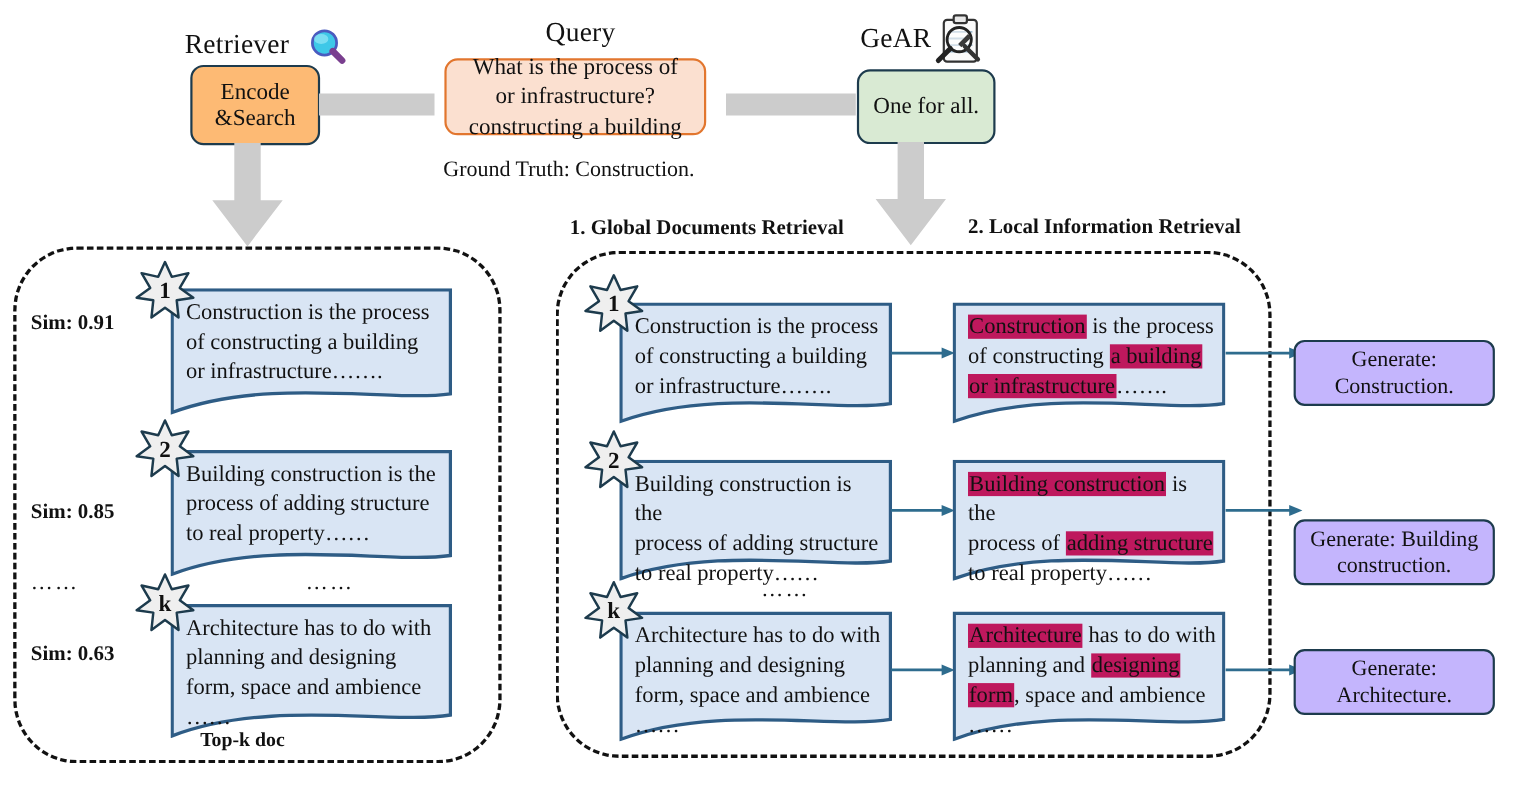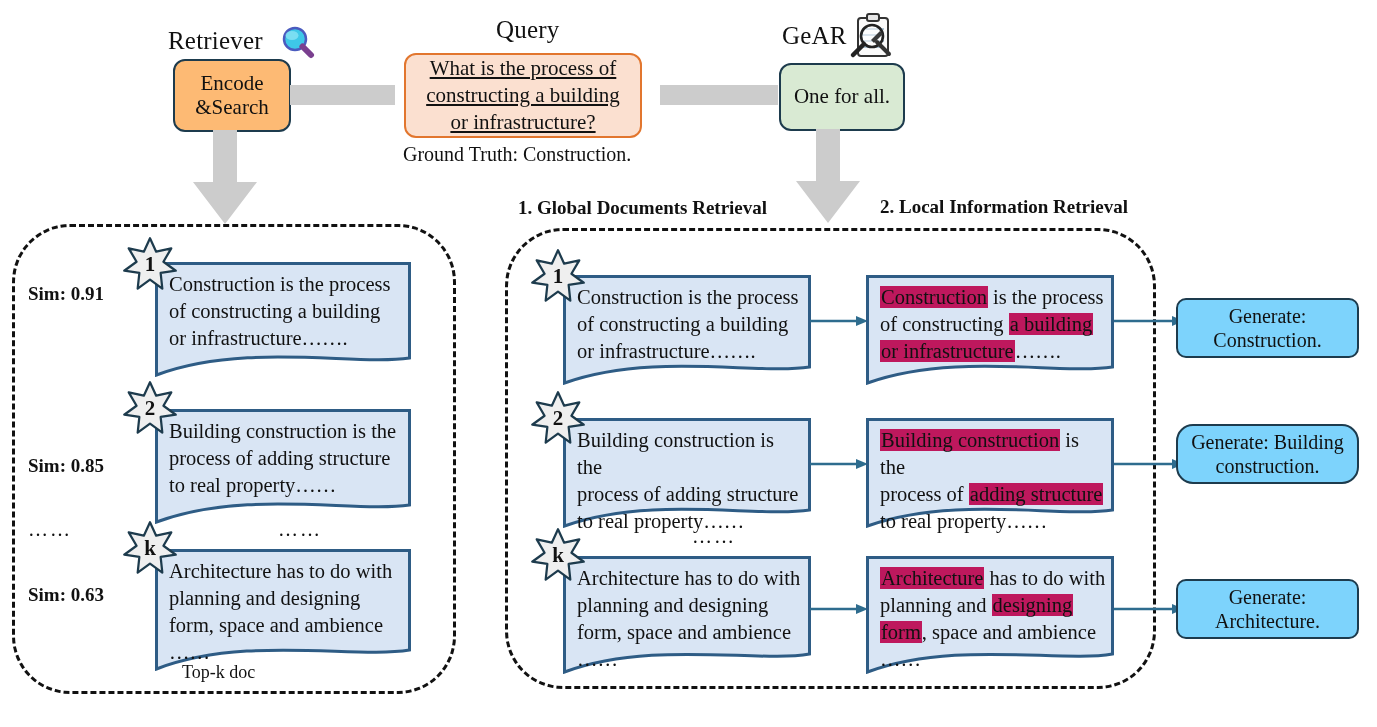--- a/index.html
+++ b/index.html
@@ -4,34 +4,34 @@
 <style>
   html,body{margin:0;padding:0;background:#ffffff;}
   body{width:1377px;height:727px;position:relative;overflow:hidden;
        font-family:"Liberation Serif","DejaVu Serif",serif;color:#111;}
   .abs{position:absolute;}
 
   
   .hdr-bold{font-weight:normal;font-size:25px;letter-spacing:.2px;}
   .hdr-section{font-weight:bold;font-size:19px;}
   .sim-label{font-weight:bold;font-size:19px;}
-  .topk-label{font-weight:normal;font-size:18px;}
+  .topk-label{font-weight:bold;font-size:18px;}
 
   
   .rbox{border:2.5px solid #1d3b4d;border-radius:12px;display:flex;
         align-items:center;justify-content:center;text-align:center;
         font-size:21px;line-height:1.12;box-sizing:border-box;}
   .rbox.gray{background:#fdba74;}
   .rbox.green{background:#d9ead3;}
   .query-box{border:2.5px solid #e2762e;border-radius:12px;background:#fbe0d0;
         display:flex;align-items:center;justify-content:center;text-align:center;
         font-size:21px;line-height:1.3;box-sizing:border-box;padding:4px 10px;}
-  .gen-box{border:2.5px solid #1d3b4d;border-radius:10px;background:#7dd3fc;
+  .gen-box{border:2.5px solid #1d3b4d;border-radius:10px;background:#c4b5fd;
         display:flex;align-items:center;justify-content:center;text-align:center;
-        font-size:20px;line-height:1.2;box-sizing:border-box;}
+        font-size:20px;line-height:1.2;box-sizing:border-box;margin-top:11px;}
 
   
   .doc{position:absolute;}
   .doc svg{position:absolute;left:0;top:0;}
   .doc .txt{position:absolute;left:14px;top:9px;font-size:20.5px;line-height:1.32;
             width:calc(100% - 22px);}
   .hl{background:#be185d;padding:0 1px;}
 
   
   .star{position:absolute;width:56px;height:56px;}
@@ -73,25 +73,25 @@
 
 <div class="abs" style="left:290px;top:85px;width:105px;height:20px;background:#cccccc;"></div>
 
 <div class="abs" style="left:185px;top:130px;width:80px;height:96px;">
   <svg width="80" height="96" viewBox="0 0 80 96">
     <polygon points="28,0 52,0 52,52 72,52 40,94 8,52 28,52" fill="#cccccc"></polygon>
   </svg>
 </div>
 
 <div class="abs hdr-bold" style="left:496px;top:16px;">Query</div>
-<div class="abs query-box" style="left:404px;top:53px;width:238px;height:85px;text-decoration:underline;">
+<div class="abs query-box" style="left:404px;top:53px;width:238px;height:70px;">
   <div>
     <div>What is the process of</div>
+    <div>or infrastructure?</div>
     <div>constructing a building</div>
-    <div>or infrastructure?</div>
   </div>
 </div>
 <div class="abs" style="left:403px;top:143px;font-size:20px;">Ground Truth: Construction.</div>
 
 <div class="abs" style="left:660px;top:85px;width:118px;height:20px;background:#cccccc;"></div>
 
 <div class="abs hdr-bold" style="left:782px;top:22px;">GeAR</div>
 <div class="abs" style="left:847px;top:12px;width:48px;height:48px;">
   <svg width="48" height="48" viewBox="0 0 48 48">
     <rect x="11" y="6" width="30" height="38" rx="3" fill="#fafafa" stroke="#333" stroke-width="2"></rect>
@@ -268,21 +268,21 @@
   </div>
 </div>
 
 <div class="abs" style="left:1114px;top:455px;width:72px;height:18px;">
   <svg width="72" height="18" viewBox="0 0 72 18">
     <line x1="0" y1="9" x2="60" y2="9" stroke="#2e6c8e" stroke-width="2.6"></line>
     <polygon points="70,9 58,4 58,14" fill="#2e6c8e"></polygon>
   </svg>
 </div>
 
-<div class="abs gen-box" style="left:1176px;top:424px;width:183px;height:60px;border-radius:17px;">
+<div class="abs gen-box" style="left:1176px;top:461px;width:183px;height:60px;">
   <div>
     <div>Generate: Building</div>
     <div>construction.</div>
   </div>
 </div>
 
 <div class="abs dots" style="left:692px;top:525px;">……</div>
 
 <div class="doc" style="left:563px;top:556px;width:248px;height:118px;">
   <svg width="248" height="118" viewBox="0 0 248 118" preserveAspectRatio="none">

